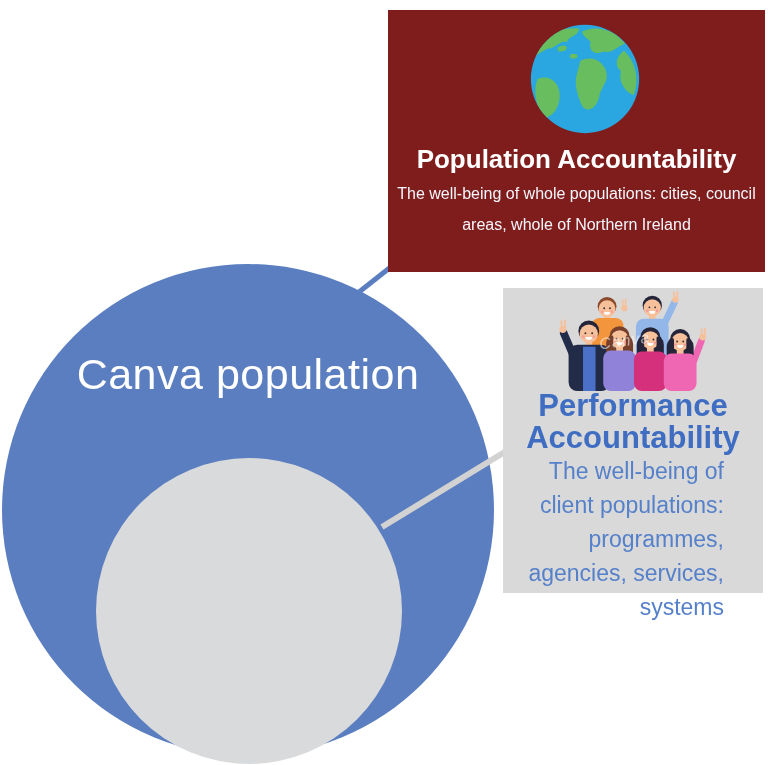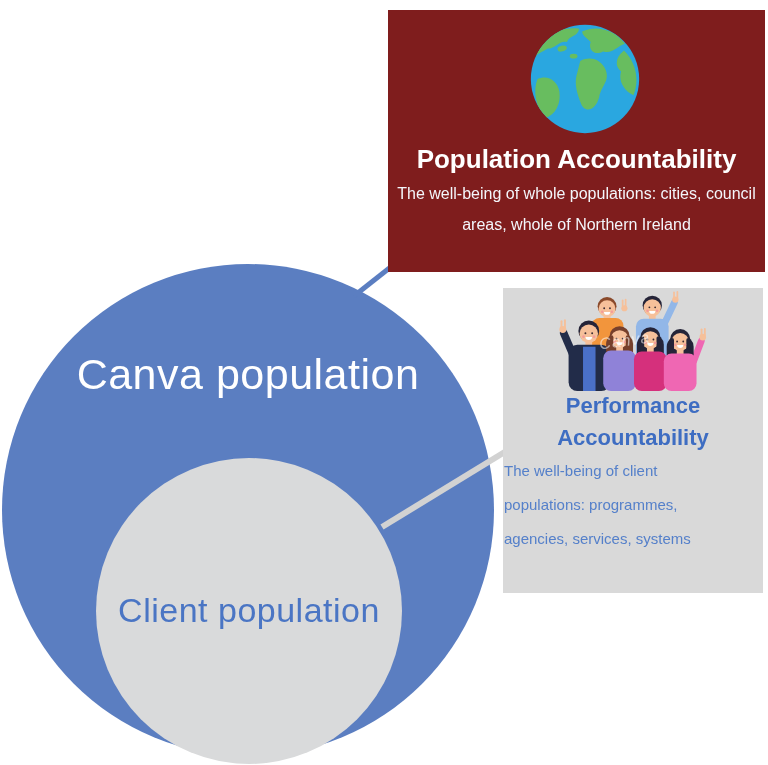--- a/index.html
+++ b/index.html
@@ -52,43 +52,42 @@
     left:503px;top:288px;width:260px;height:305px;background:#d9d9d9;z-index:4;
   }
   .people{position:absolute;left:54px;top:2px;width:154px;height:101px;}
   .watermark{
     position:absolute;left:96px;top:44px;color:rgba(255,255,255,0.55);
     font-size:16px;font-style:italic;transform:rotate(-8deg);
     letter-spacing:1px;pointer-events:none;
   }
   .perf-title{
     position:absolute;left:0;top:102px;width:100%;
-    text-align:center;color:#3e6dc2;font-weight:bold;font-size:22px;line-height:32px;
+    text-align:center;color:#3e6dc2;font-weight:bold;font-size:31px;line-height:32px;
   }
   .perf-body{
     position:absolute;left:1px;top:166px;width:220px;
-    text-align:left;color:#5580ca;font-size:15px;line-height:34px;
+    text-align:right;color:#5580ca;font-size:23px;line-height:34px;
   }
 </style>
 </head>
 <body>
 
 <div class="stage">
 
   <div class="abs outer-circle"></div>
 
   <div class="abs inner-circle"></div>
 
   <svg class="lines-svg">
     <line x1="354" y1="296" x2="392" y2="266" stroke="#5b7ec1" stroke-width="5"></line>
     <line x1="382" y1="527" x2="508" y2="450" stroke="#d2d2d2" stroke-width="6"></line>
   </svg>
 
   <div class="abs outer-circle-label">Canva population</div>
-  <div class="abs inner-circle-label">Client population</div>
 
   <div class="abs pop-card">
     <svg class="globe" viewBox="0 0 120 120">
       <defs>
           <clipPath id="gclip">
             <circle cx="60" cy="60" r="57"></circle>
           </clipPath>
         </defs>
       <circle cx="60" cy="60" r="57" fill="#2aa7e0"></circle>
       <g clip-path="url(#gclip)" fill="#68bd5f">

